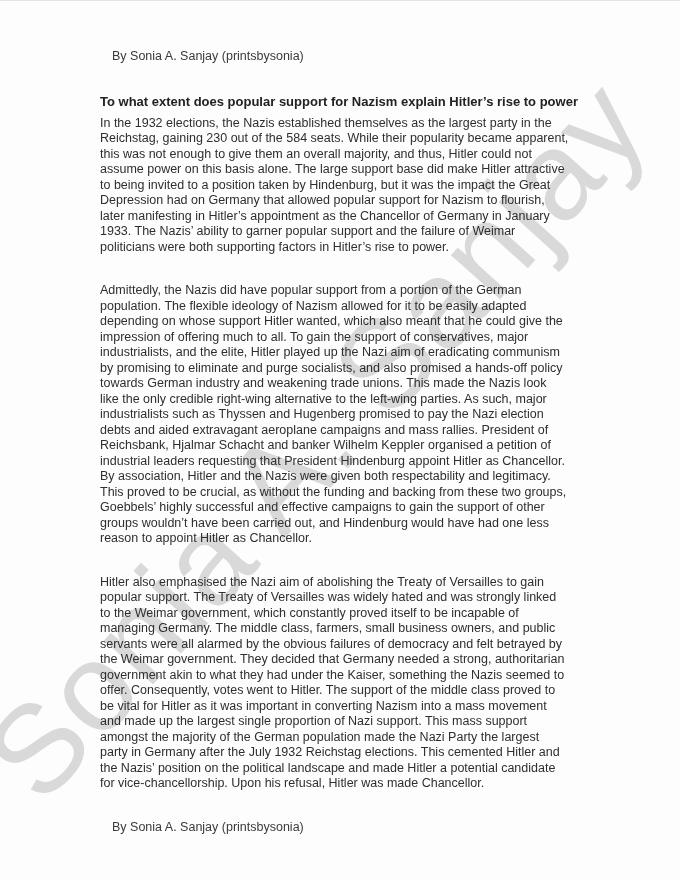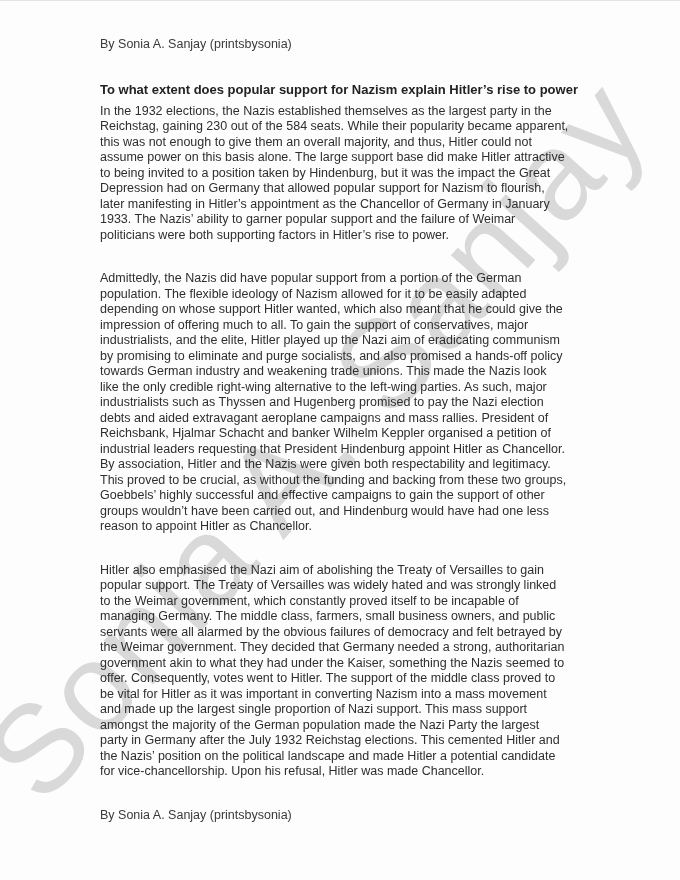--- a/index.html
+++ b/index.html
@@ -39,21 +39,21 @@
     left: 100px;
     top: 36px;
     width: 520px;
     z-index: 1;
     color: #2e2e2e;
   }
   .byline {
     font-size: 12.5px;
     line-height: 15px;
     color: #3a3a3a;
-    margin: 0;
+    margin: 12px;
   }
   .byline-top {
     margin-bottom: 30px;
   }
   .essay-title {
     font-size: 13px;
     font-weight: bold;
     line-height: 15.5px;
     margin: 0;
     color: #222222;

